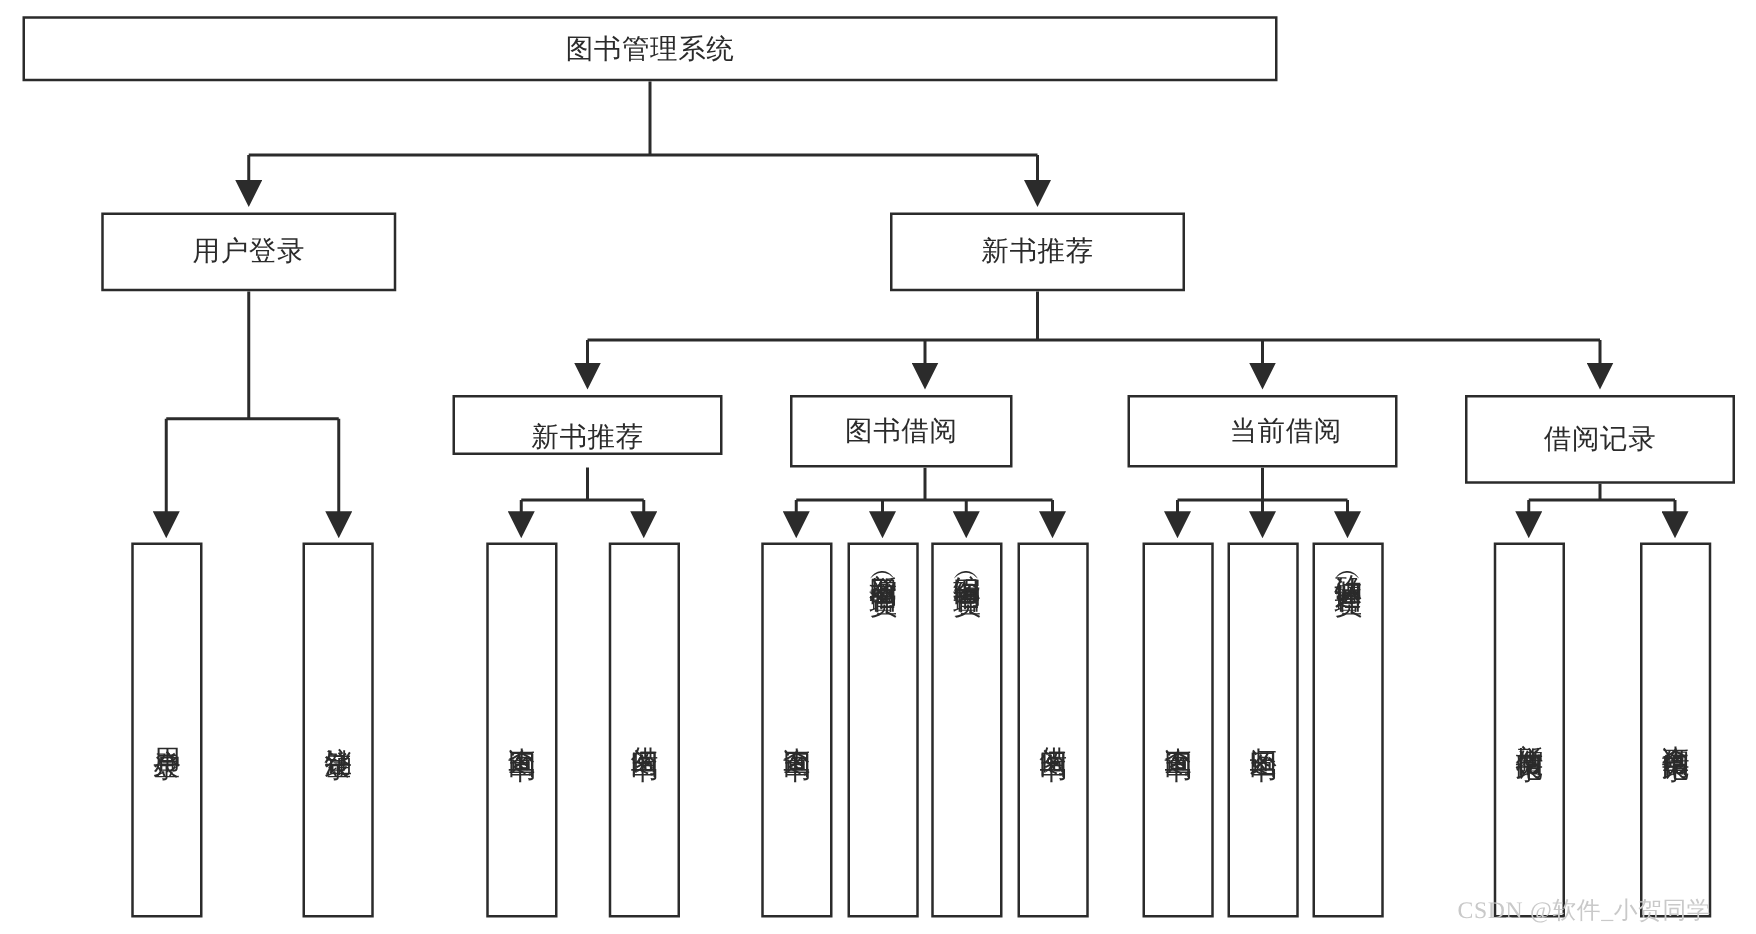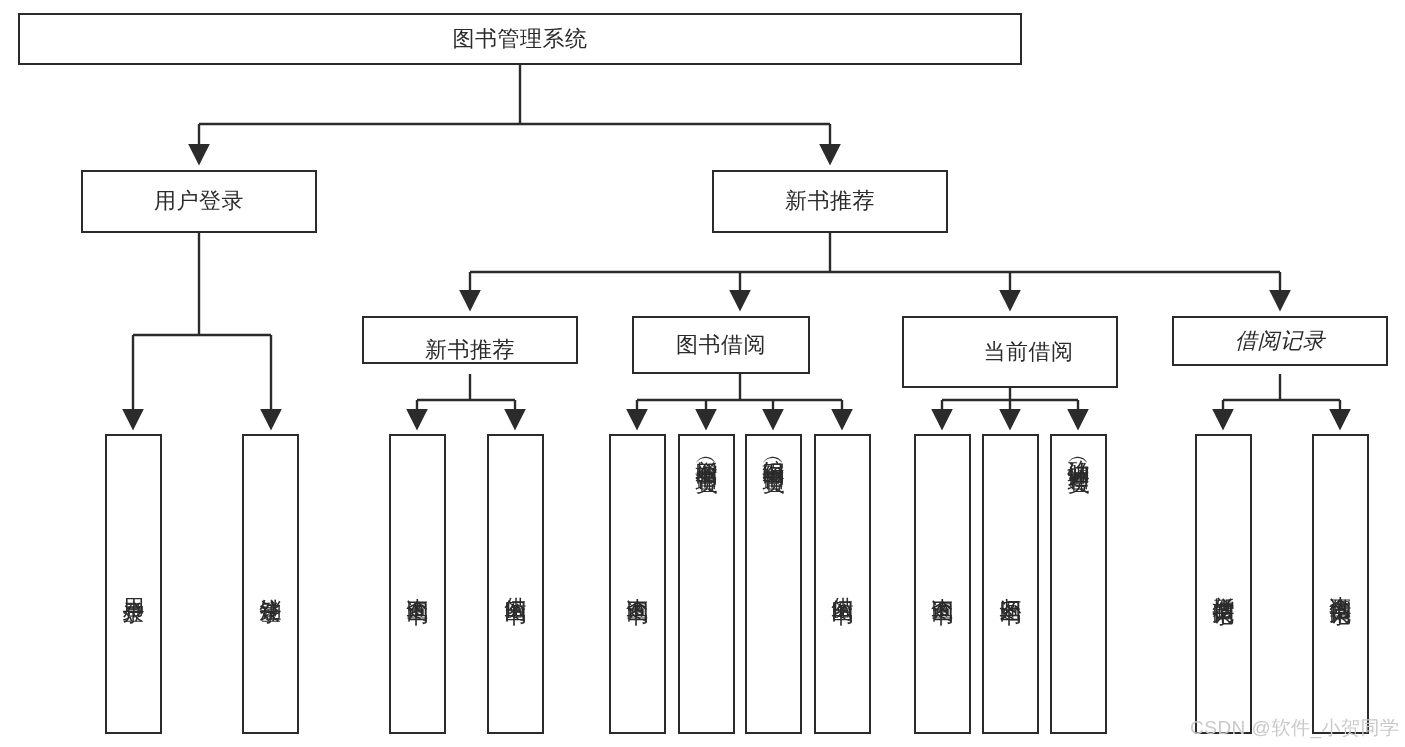--- a/index.html
+++ b/index.html
@@ -143,24 +143,24 @@
   <div class="node node-l1" style="left:712px; top:170px; width:236px; height:63px;">
     <span class="label">新书推荐</span>
   </div>
 
   <div class="node node-l2" style="left:362px; top:316px; width:216px; height:48px;align-items:flex-end;">
     <span class="label">新书推荐</span>
   </div>
   <div class="node node-l2" style="left:632px; top:316px; width:178px; height:58px;">
     <span class="label">图书借阅</span>
   </div>
-  <div class="node node-l2" style="left:902px; top:316px; width:216px; height:72px;padding-left:37px;">
+  <div class="node node-l2" style="left:902px; top:316px; width:216px; height:58px;padding-left:37px;">
     <span class="label">当前借阅</span>
   </div>
-  <div class="node node-l2" style="left:1172px; top:316px; width:216px; height:50px;font-style:italic;">
+  <div class="node node-l2" style="left:1172px; top:316px; width:216px; height:71px;">
     <span class="label">借阅记录</span>
   </div>
 
   <div class="node node-leaf center-text" style="left:105px; top:434px; width:57px; height:300px;">
     <span class="label">用户登录</span>
   </div>
   <div class="node node-leaf center-text" style="left:242px; top:434px; width:57px; height:300px;">
     <span class="label">注销登录</span>
   </div>
 
@@ -194,15 +194,15 @@
     <span class="label">确认归还（管理员）</span>
   </div>
 
   <div class="node node-leaf center-text" style="left:1195px; top:434px; width:57px; height:300px;">
     <span class="label">新增借阅记录</span>
   </div>
   <div class="node node-leaf center-text" style="left:1312px; top:434px; width:57px; height:300px;">
     <span class="label">查询借阅记录</span>
   </div>
 
-  <div class="watermark" style="left:1190px; top:715px;">CSDN @软件_小贺同学</div>
+  <div class="watermark" style="left:1166px; top:715px;font-family:Liberation Serif, serif;">CSDN @软件_小贺同学</div>
 
 </div>
 
 </body></html>

